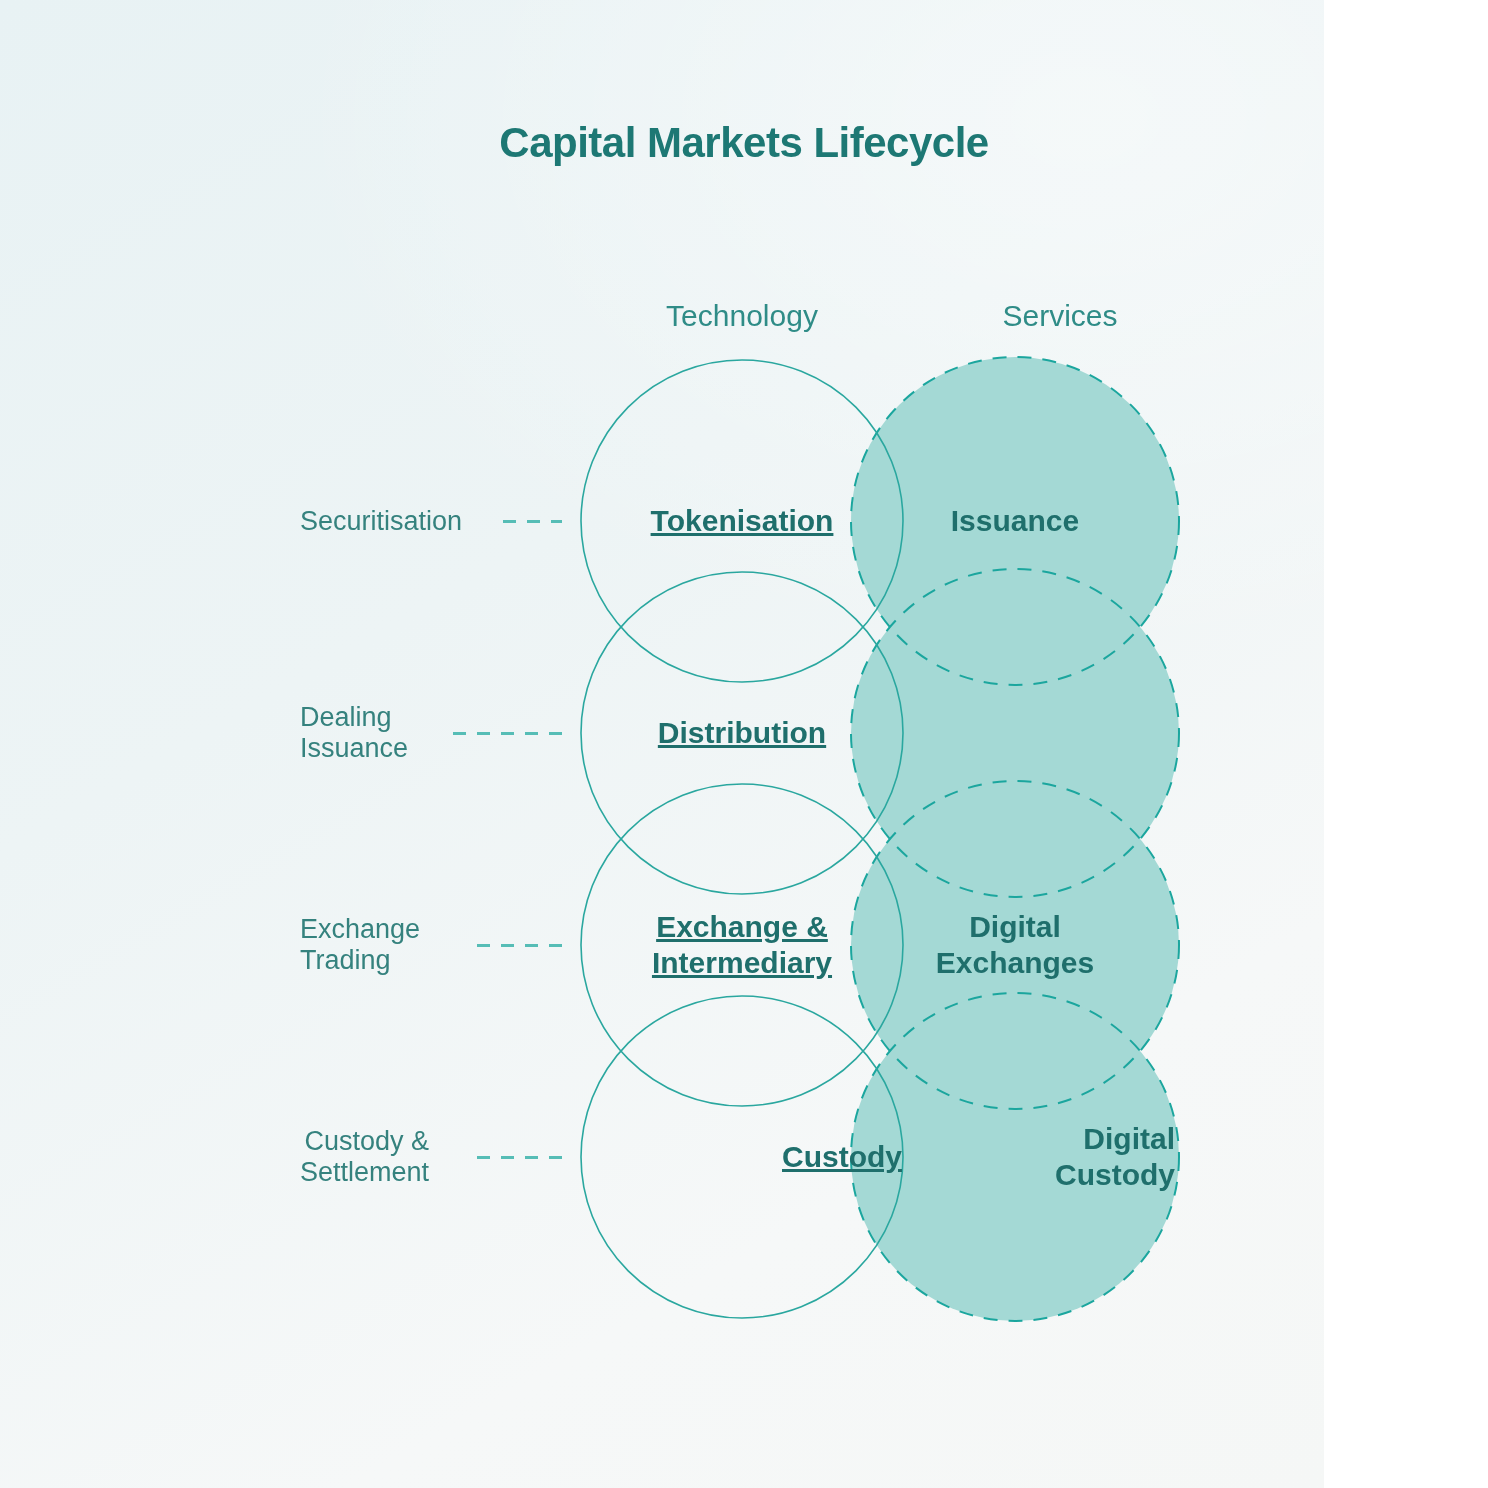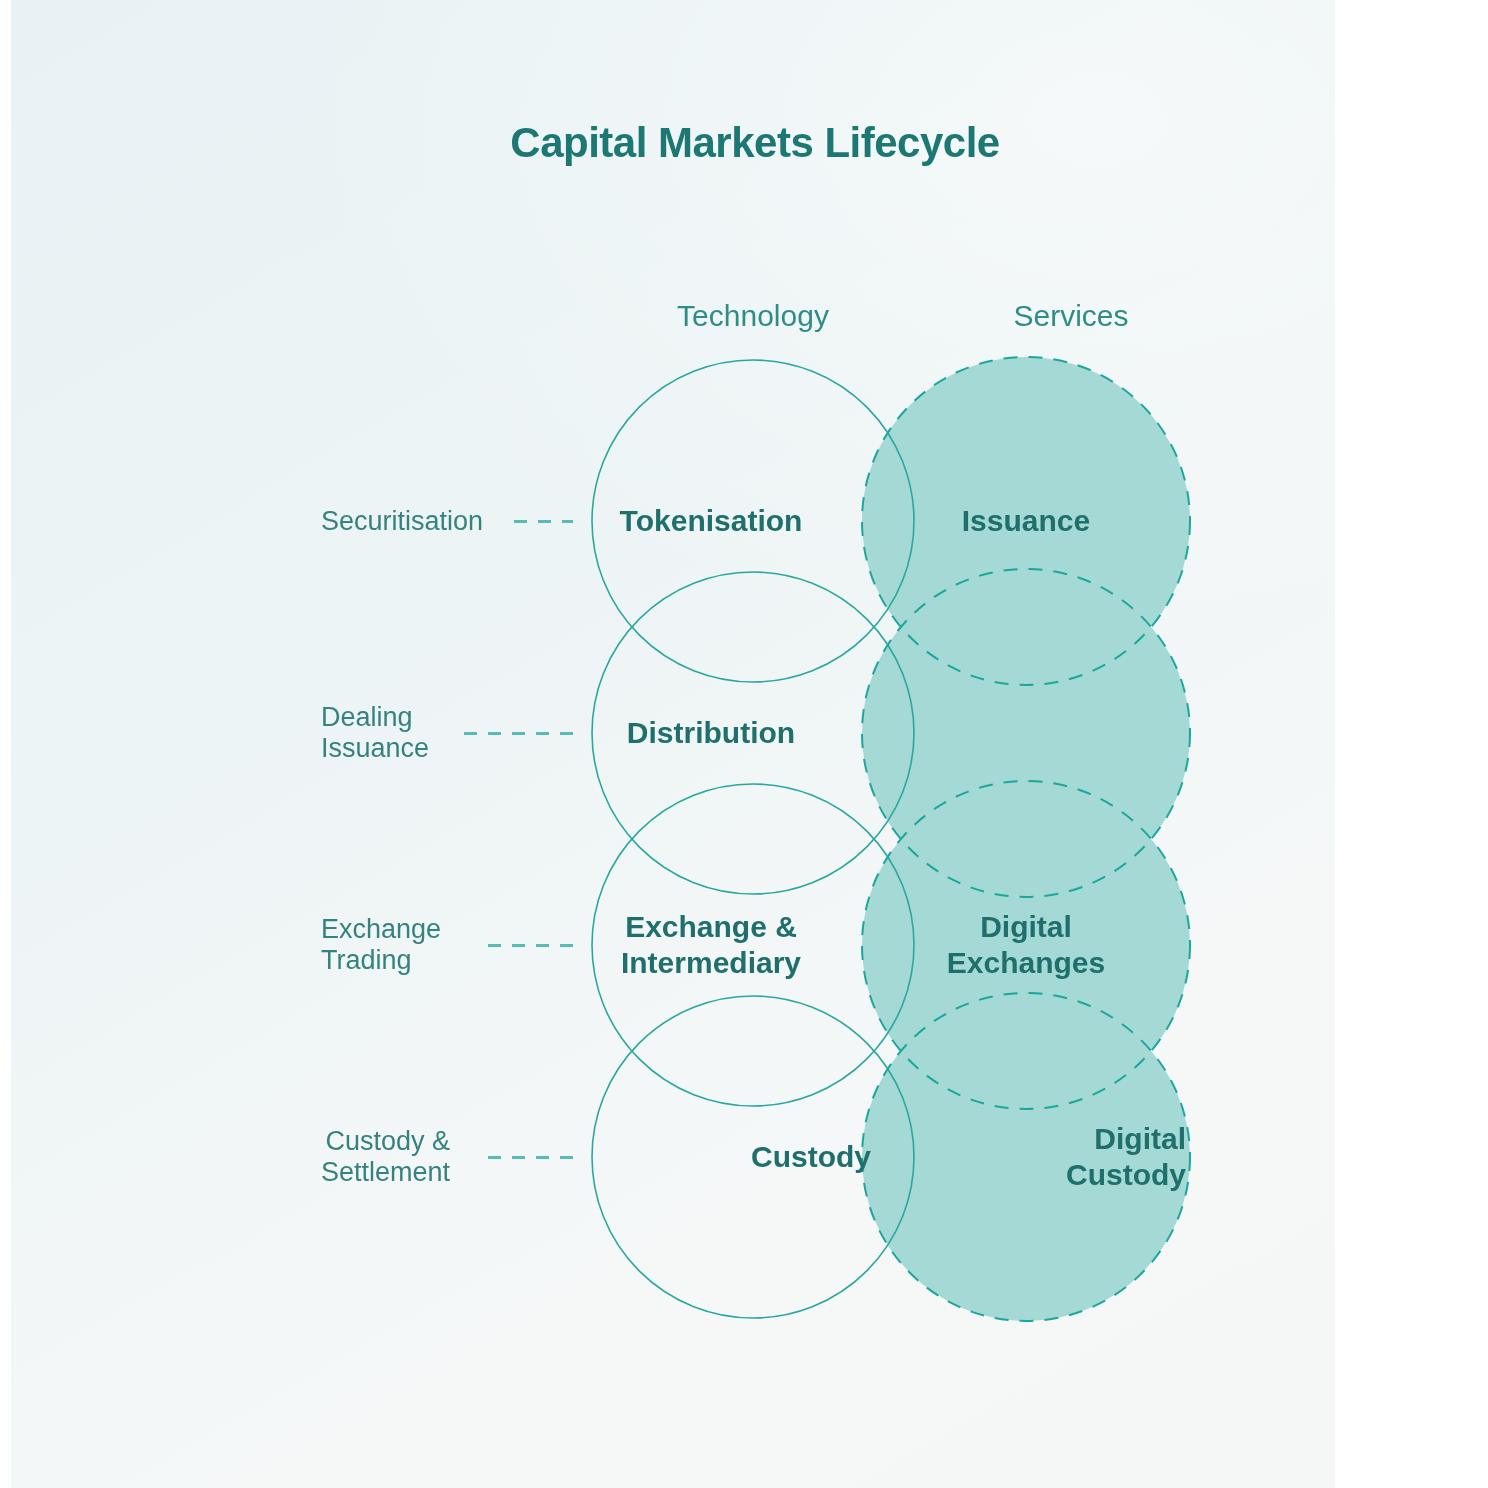--- a/index.html
+++ b/index.html
@@ -12,21 +12,20 @@
     font-family: "Liberation Sans", "DejaVu Sans", sans-serif;
     overflow: hidden;
   }
   .canvas {
     position: relative;
     width: 1324px;
     height: 1488px;
     background:
       radial-gradient(ellipse 1300px 900px at 82% 8%, rgba(255,255,255,0.45), rgba(255,255,255,0) 62%),
       linear-gradient(150deg, #e8f2f4 0%, #edf4f5 38%, #f6f8f8 75%, #f5f7f6 100%);
-    margin-left: 11px;
   }
   .title {
     position: absolute;
     left: 744px;
     top: 143px;
     transform: translate(-50%, -50%);
     font-size: 42px;
     font-weight: 700;
     letter-spacing: -0.5px;
     color: #1d7874;
@@ -46,21 +45,21 @@
   .diagram-svg {
     position: absolute;
     left: 0;
     top: 0;
     width: 1488px;
     height: 1488px;
   }
 
   .stage-label {
     position: absolute;
-    left: 310px;
+    left: 300px;
     transform: translateY(-50%);
     font-size: 27px;
     line-height: 31px;
     font-weight: 400;
     color: #35827e;
     white-space: pre-line;
   }
   .connector {
     position: absolute;
     height: 3px;
@@ -73,21 +72,21 @@
     position: absolute;
     transform: translate(-50%, -50%);
     width: 320px;
     text-align: center;
     font-size: 30px;
     line-height: 36px;
     font-weight: 700;
     color: #1f6f6c;
     white-space: pre-line;
   }
-  .circle-label.tech { left: 700px; }
+  .circle-label.tech { left: 742px; text-decoration: underline; }
   .circle-label.svc  { left: 1015px; }
 
   .r1 { top: 521px; }
   .r2 { top: 733px; }
   .r3 { top: 945px; }
   .r4 { top: 1157px; text-align: right; }
 </style>
 </head>
 <body>
 

